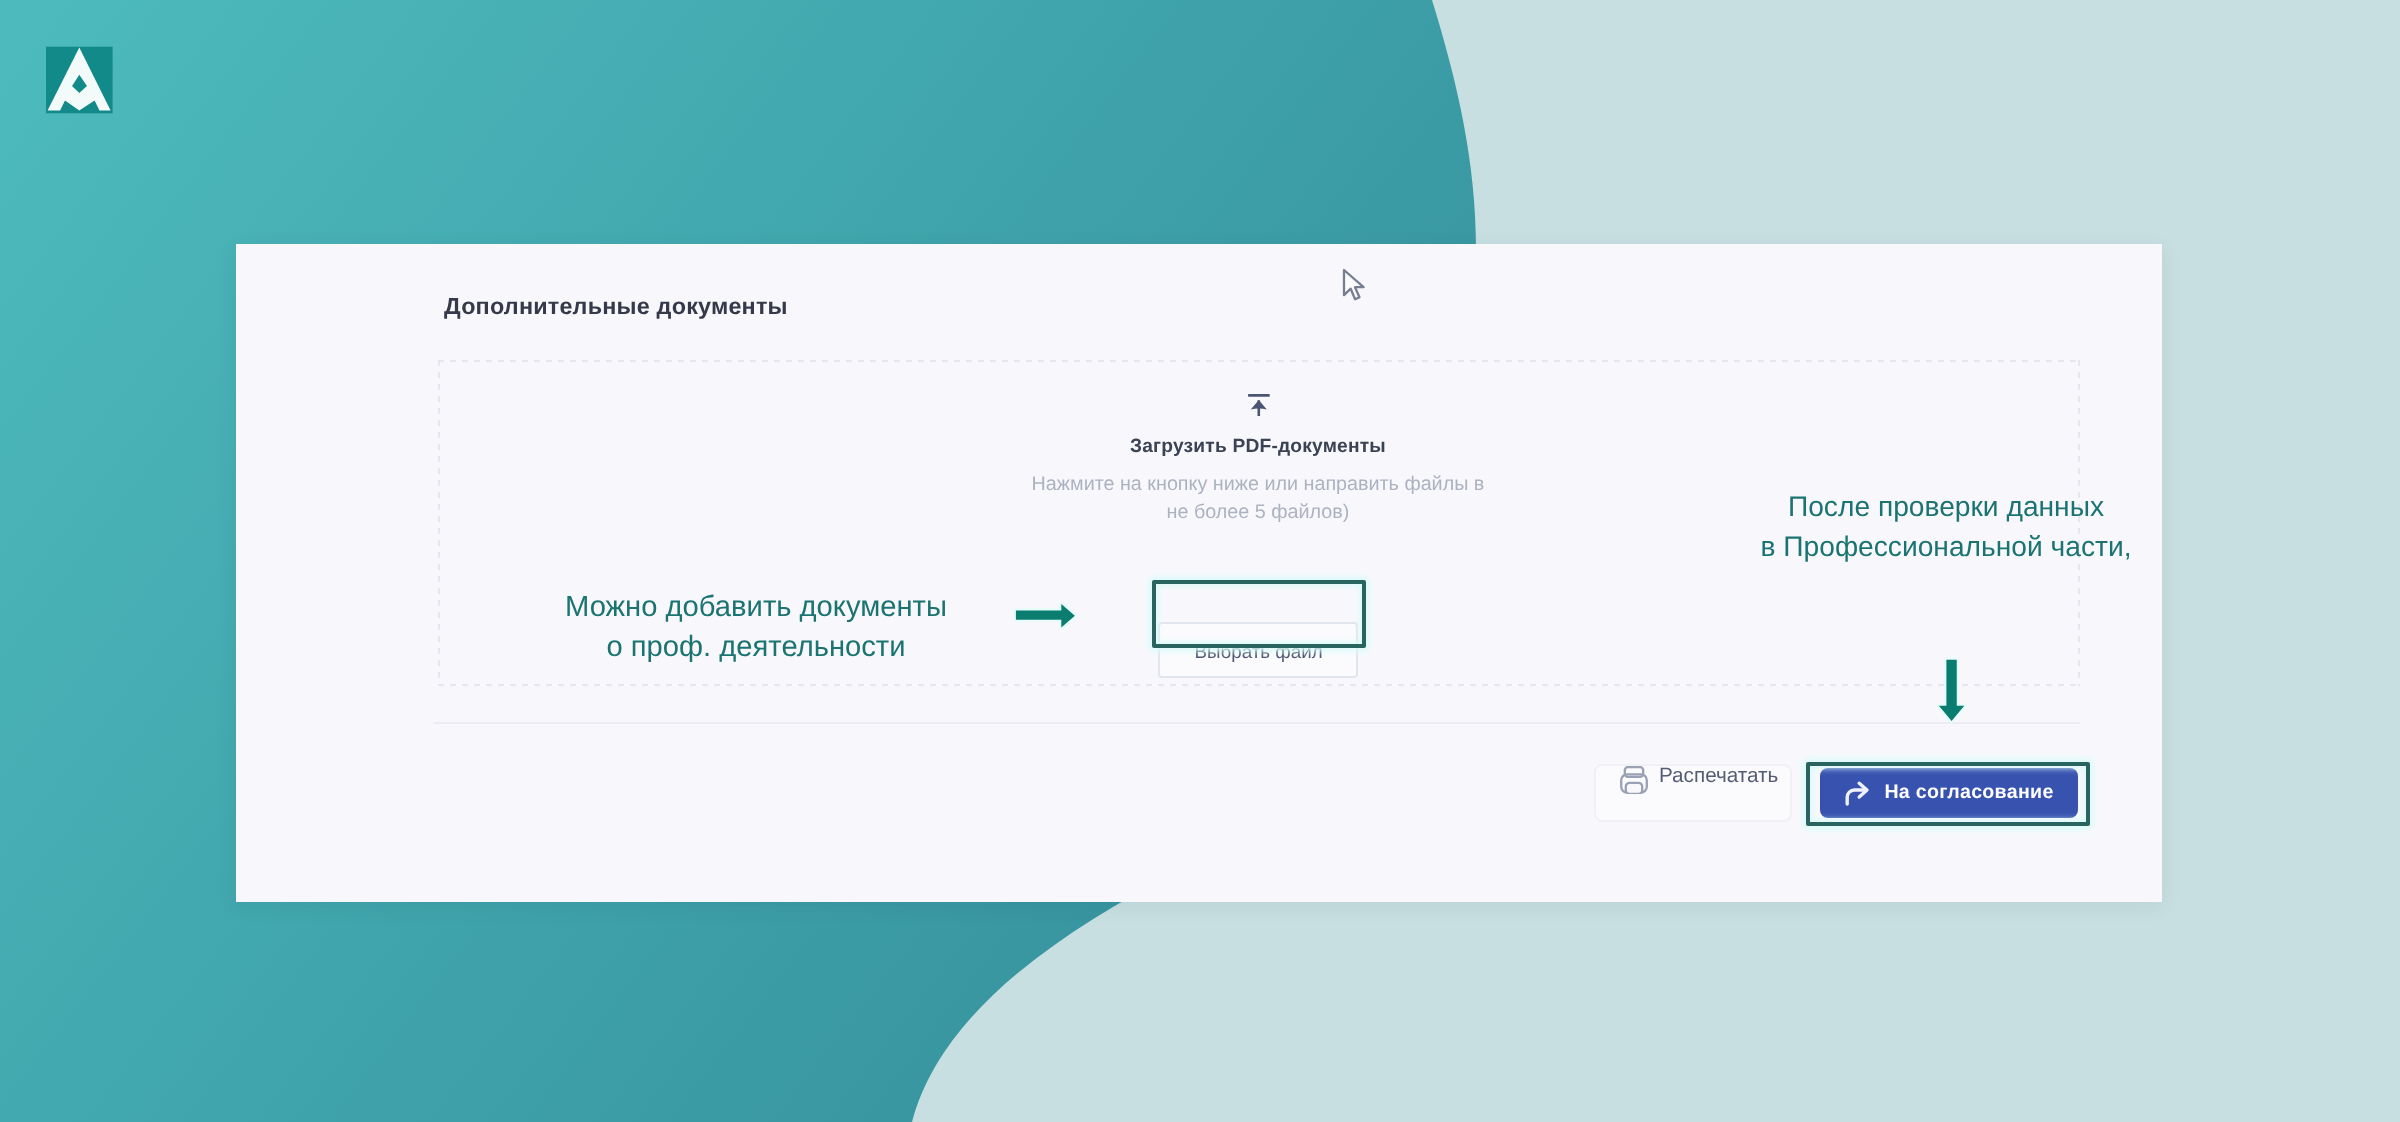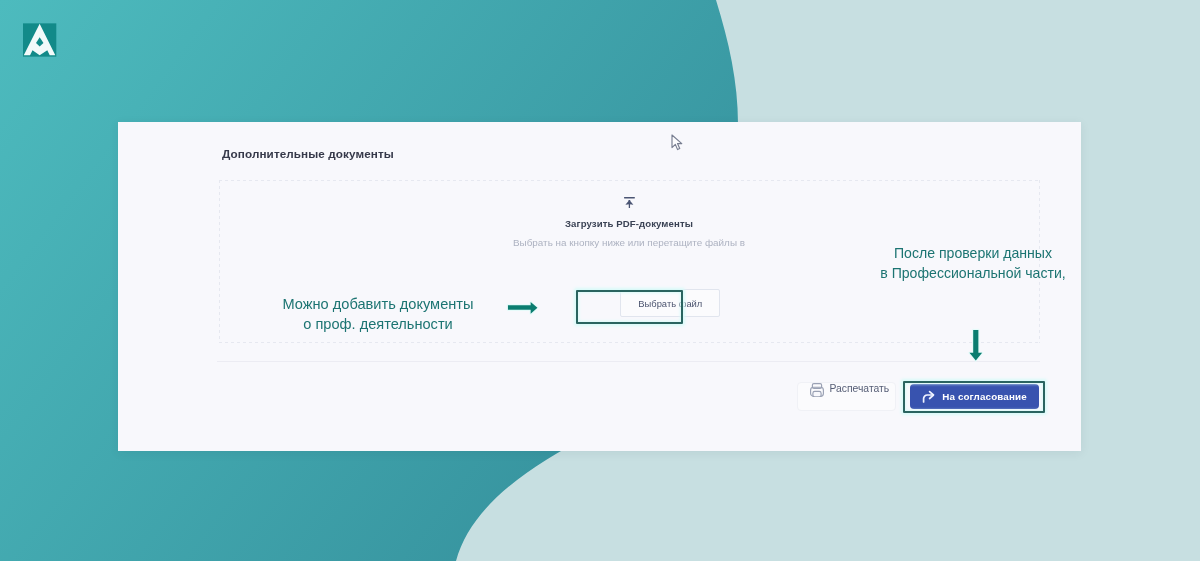--- a/index.html
+++ b/index.html
@@ -17,23 +17,23 @@
               repeating-linear-gradient(to right, #e6e8f0 0 3.2px, transparent 3.2px 6px),
               repeating-linear-gradient(to right, #e6e8f0 0 3.2px, transparent 3.2px 6px),
               repeating-linear-gradient(to bottom, #e6e8f0 0 3.2px, transparent 3.2px 6px),
               repeating-linear-gradient(to bottom, #e6e8f0 0 3.2px, transparent 3.2px 6px);
             background-size:100% 1px, 100% 1px, 1px 100%, 1px 100%;
             background-position:0 0, 0 100%, 0 0, 100% 0;
             background-repeat:no-repeat;text-decoration:underline;}
   .upload-icon{position:absolute;left:405.1px;top:17px;width:10.9px;height:11.25px;}
   .upload-head{position:absolute;left:0;top:38px;width:820px;text-align:center;font-size:9.6px;font-weight:bold;color:#3a4254;letter-spacing:.1px;}
   .upload-desc{position:absolute;left:0;top:56px;width:820px;text-align:center;font-size:9.9px;color:#adb2c1;line-height:14px;}
-  .choose-btn{position:absolute;left:360.3px;top:109px;width:98px;height:26px;background:#fbfbfd;
+  .choose-btn{position:absolute;left:360.3px;top:131px;width:98px;height:26px;background:#fbfbfd;
               border:1px solid #e1e5ee;border-radius:2px;color:#4d5570;font-size:9.4px;
-              display:flex;align-items:center;justify-content:center;margin-left:41px;}
+              display:flex;align-items:center;justify-content:center;}
   .choose-hl{position:absolute;left:357.3px;top:110.2px;width:102.8px;height:30px;border:2px solid #2a6460;border-radius:1px;
              box-shadow:0 0 3px 1.5px #d9fbf9, inset 0 0 3px 1px #d9fbf9;}
 
   .divider{position:absolute;left:99px;top:239px;width:823px;height:1px;background:#ececf3;}
 
   .print-btn{position:absolute;left:679.2px;top:259.7px;width:99px;height:29px;display:flex;align-items:flex-start;gap:5.5px;
              padding-left:11.8px;box-sizing:border-box;color:#555d75;font-size:10.35px;
              background:#fbfbfd;border:1px solid #f0f1f6;border-radius:4px;}
   .printer-icon{width:14px;height:14.5px;flex:none;}
   .submit-btn{position:absolute;left:792px;top:262px;width:129px;height:25px;background:#3853af;border-radius:4px;
@@ -82,21 +82,22 @@
     <div class="card-title">Дополнительные документы</div>
 
     <div class="dropzone">
       <svg class="upload-icon" viewBox="0 0 110 113">
         <rect x="0" y="0" width="110" height="14" rx="4" fill="#4b5573"></rect>
         <rect x="48" y="31" width="13" height="82" rx="2" fill="#4b5573"></rect>
         <path d="M14 78 L54.5 30 L95 78 Q54.5 68 14 78 Z" fill="#4b5573"></path>
       </svg>
       <div class="upload-head">Загрузить PDF-документы</div>
       <div class="upload-desc">
-        <div>Выбрать на кнопку ниже или перетащите файлы в</div>
+        <div>Нажмите на кнопку ниже или направить файлы в</div>
+        <div>не более 5 файлов)</div>
       </div>
       <div class="choose-btn">Выбрать файл</div>
       <div class="choose-hl"></div>
     </div>
 
     <div class="divider"></div>
 
     <div class="print-btn">
       <svg class="printer-icon" viewBox="0 0 14 14.5">
         <rect x="2.4" y="0.6" width="9.2" height="4.8" rx="1.5" fill="none" stroke="#9aa1b4" stroke-width="1.15"></rect>

